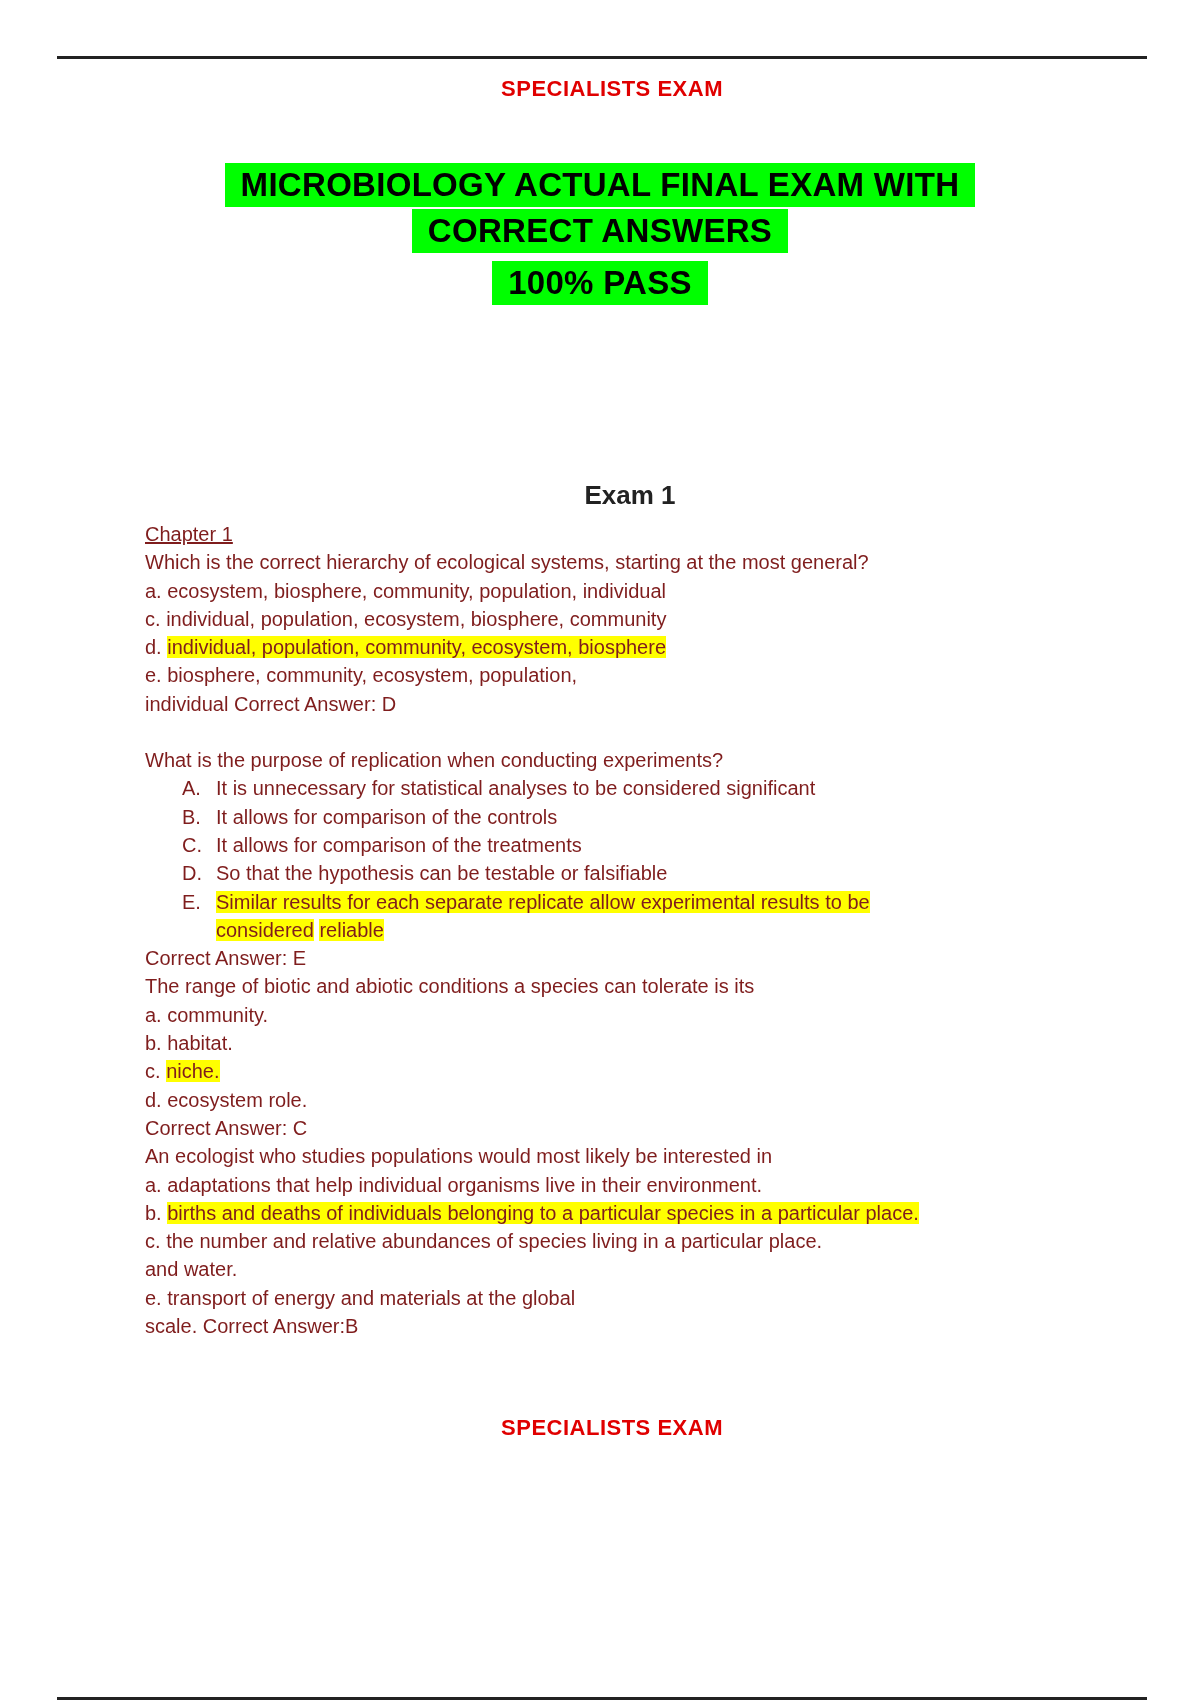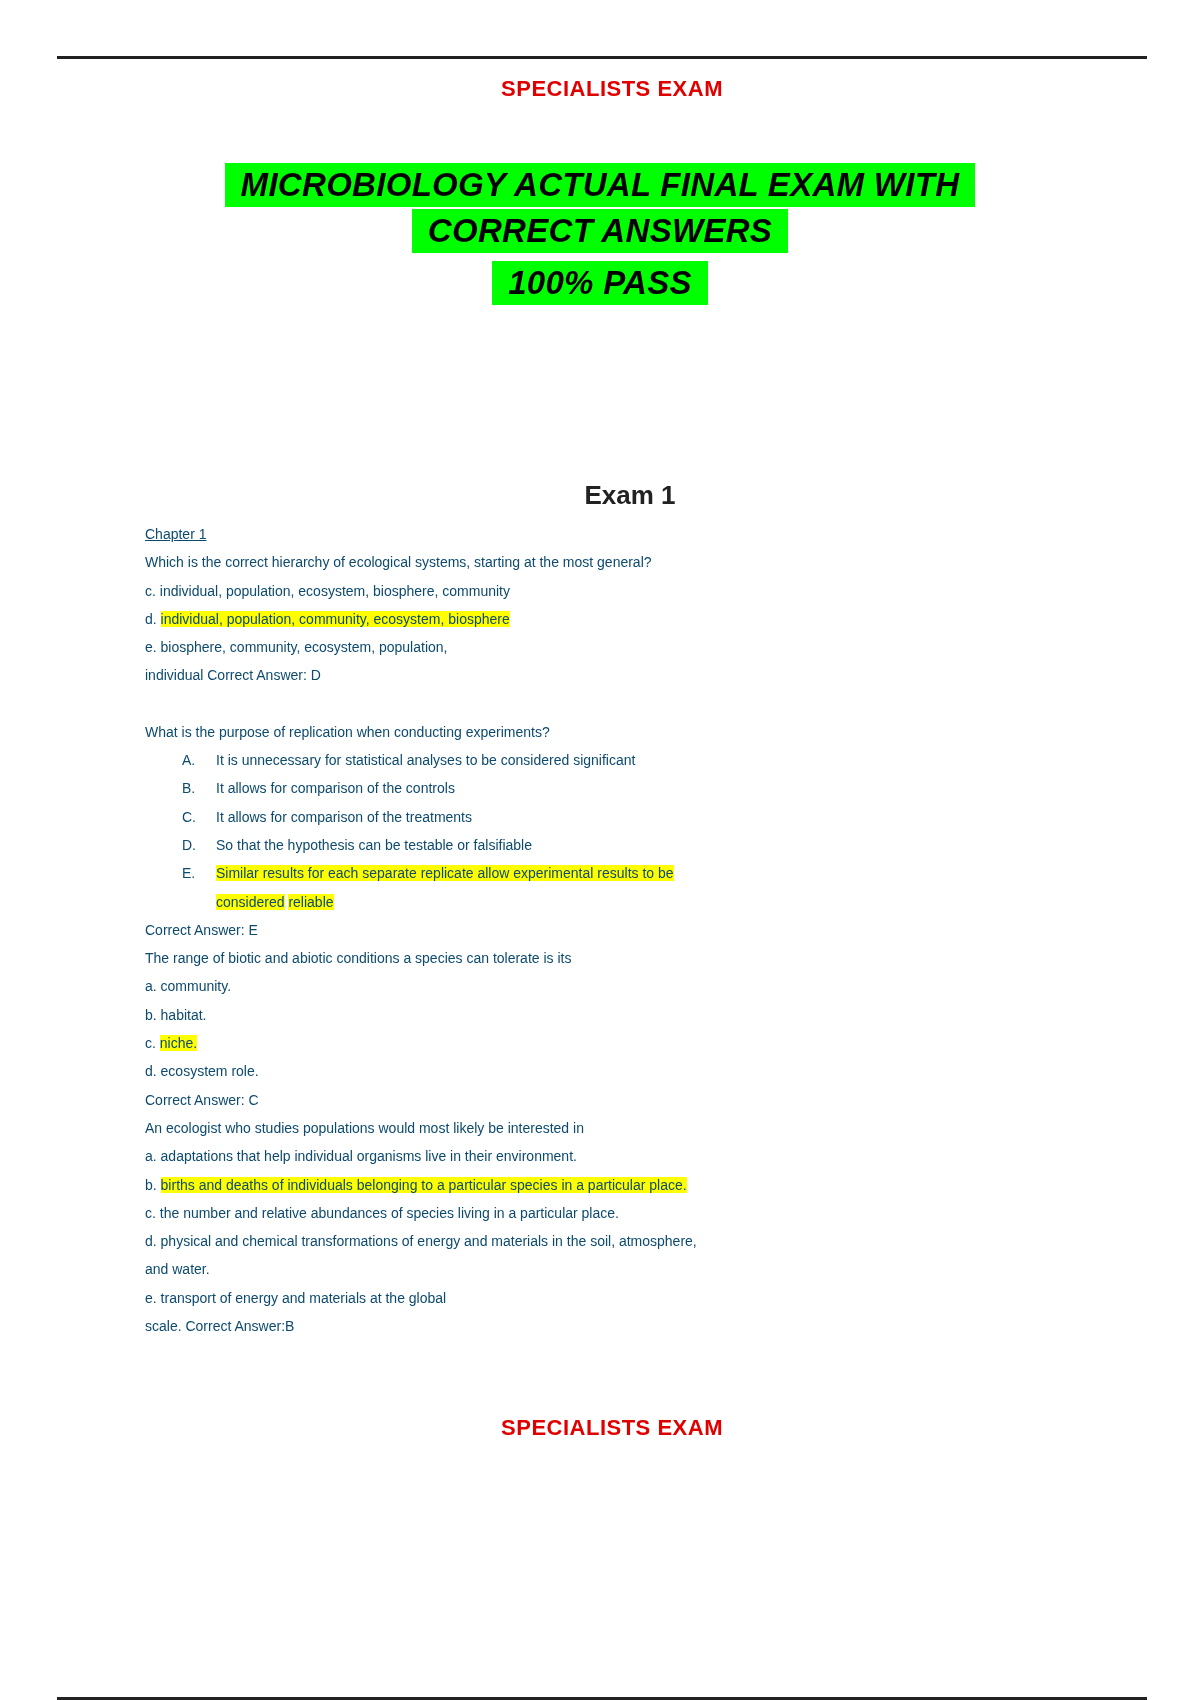--- a/index.html
+++ b/index.html
@@ -9,27 +9,27 @@
     .rule.top { top: 56px; }
     .rule.bottom { top: 1697px; }
     .banner { position: absolute; left: 0; width: 1200px; text-align: center;
               color: #e00000; font-weight: bold; font-size: 22px; letter-spacing: 0.5px;
               font-family: "Liberation Sans", sans-serif; padding-left: 12px; }
     .banner.top { top: 76px; }
     .banner.bottom { top: 1415px; }
     .title-block { position: absolute; top: 163px; left: 0; width: 1200px; text-align: center; }
     .title-line { display: inline-block; background: #00ff00; color: #000;
                   font-weight: bold; font-size: 33px; line-height: 44px; padding: 0 16px;
-                  font-family: "Liberation Sans", sans-serif; letter-spacing: 0.3px; font-style: italic; }
+                  font-family: "Liberation Sans", sans-serif; letter-spacing: 0.3px; }
     .title-row { height: 46px; }
     .pass-row { margin-top: 6px; }
     .exam-heading { position: absolute; top: 480px; left: 0; width: 1200px; text-align: center;
                     font-size: 26px; font-weight: bold; color: #222; margin-left: 30px; }
     .content { position: absolute; top: 520px; left: 145px; width: 920px;
-               font-size: 14px; line-height: 28.3px; color: #0c4a6e; }
+               font-size: 20px; line-height: 28.3px; color: #7f1d1d; }
     .line { white-space: nowrap; }
     .chapter { text-decoration: underline; }
     .hl { background: #ffff00; margin-top: 40px; }
     .gap { height: 28px; }
     .lettered { display: flex; padding-left: 37px; }
     .lettered .letter { width: 34px; flex: none; }
     .lettered .txt { flex: 1; }
   </style>
 </head>
 <body>
@@ -42,20 +42,21 @@
   <div class="title-row"><span class="title-line">CORRECT ANSWERS</span></div>
   <div class="title-row pass-row"><span class="title-line">100% PASS</span></div>
 </div>
 
 <div class="exam-heading">Exam 1</div>
 
 <div class="content">
   <div class="line chapter">Chapter 1</div>
 
   <div class="line">Which is the correct hierarchy of ecological systems, starting at the most general?</div>
+  <div class="line"><span>a. </span><span>ecosystem, biosphere, community, population, individual</span></div>
   <div class="line"><span>c. </span><span>individual, population, ecosystem, biosphere, community</span></div>
   <div class="line"><span>d. </span><span class="hl">individual, population, community, ecosystem, biosphere</span></div>
   <div class="line"><span>e. </span><span>biosphere, community, ecosystem, population,</span></div>
   <div class="line">individual Correct Answer: D</div>
   <div class="gap"></div>
 
   <div class="line">What is the purpose of replication when conducting experiments?</div>
   <div class="lettered">
       <span class="letter">A.</span>
       <span class="txt">It is unnecessary for statistical analyses to be considered significant</span>
@@ -85,20 +86,19 @@
   <div class="line"><span>a. </span><span>community.</span></div>
   <div class="line"><span>b. </span><span>habitat.</span></div>
   <div class="line"><span>c. </span><span class="hl">niche.</span></div>
   <div class="line"><span>d. </span><span>ecosystem role.</span></div>
   <div class="line">Correct Answer: C</div>
 
   <div class="line">An ecologist who studies populations would most likely be interested in</div>
   <div class="line"><span>a. </span><span>adaptations that help individual organisms live in their environment.</span></div>
   <div class="line"><span>b. </span><span class="hl">births and deaths of individuals belonging to a particular species in a particular place.</span></div>
   <div class="line"><span>c. </span><span>the number and relative abundances of species living in a particular place.</span></div>
-  <div class="line"><span>d. </span><span>physical and chemical transformations of energy and materials in the soil, atmosphere,</span></div>
   <div class="line"><span></span><span>and water.</span></div>
   <div class="line"><span>e. </span><span>transport of energy and materials at the global</span></div>
   <div class="line">scale. Correct Answer:B</div>
 </div>
 
 <div class="banner bottom">SPECIALISTS EXAM</div>
 <div class="rule bottom"></div>
 
 </body></html>

